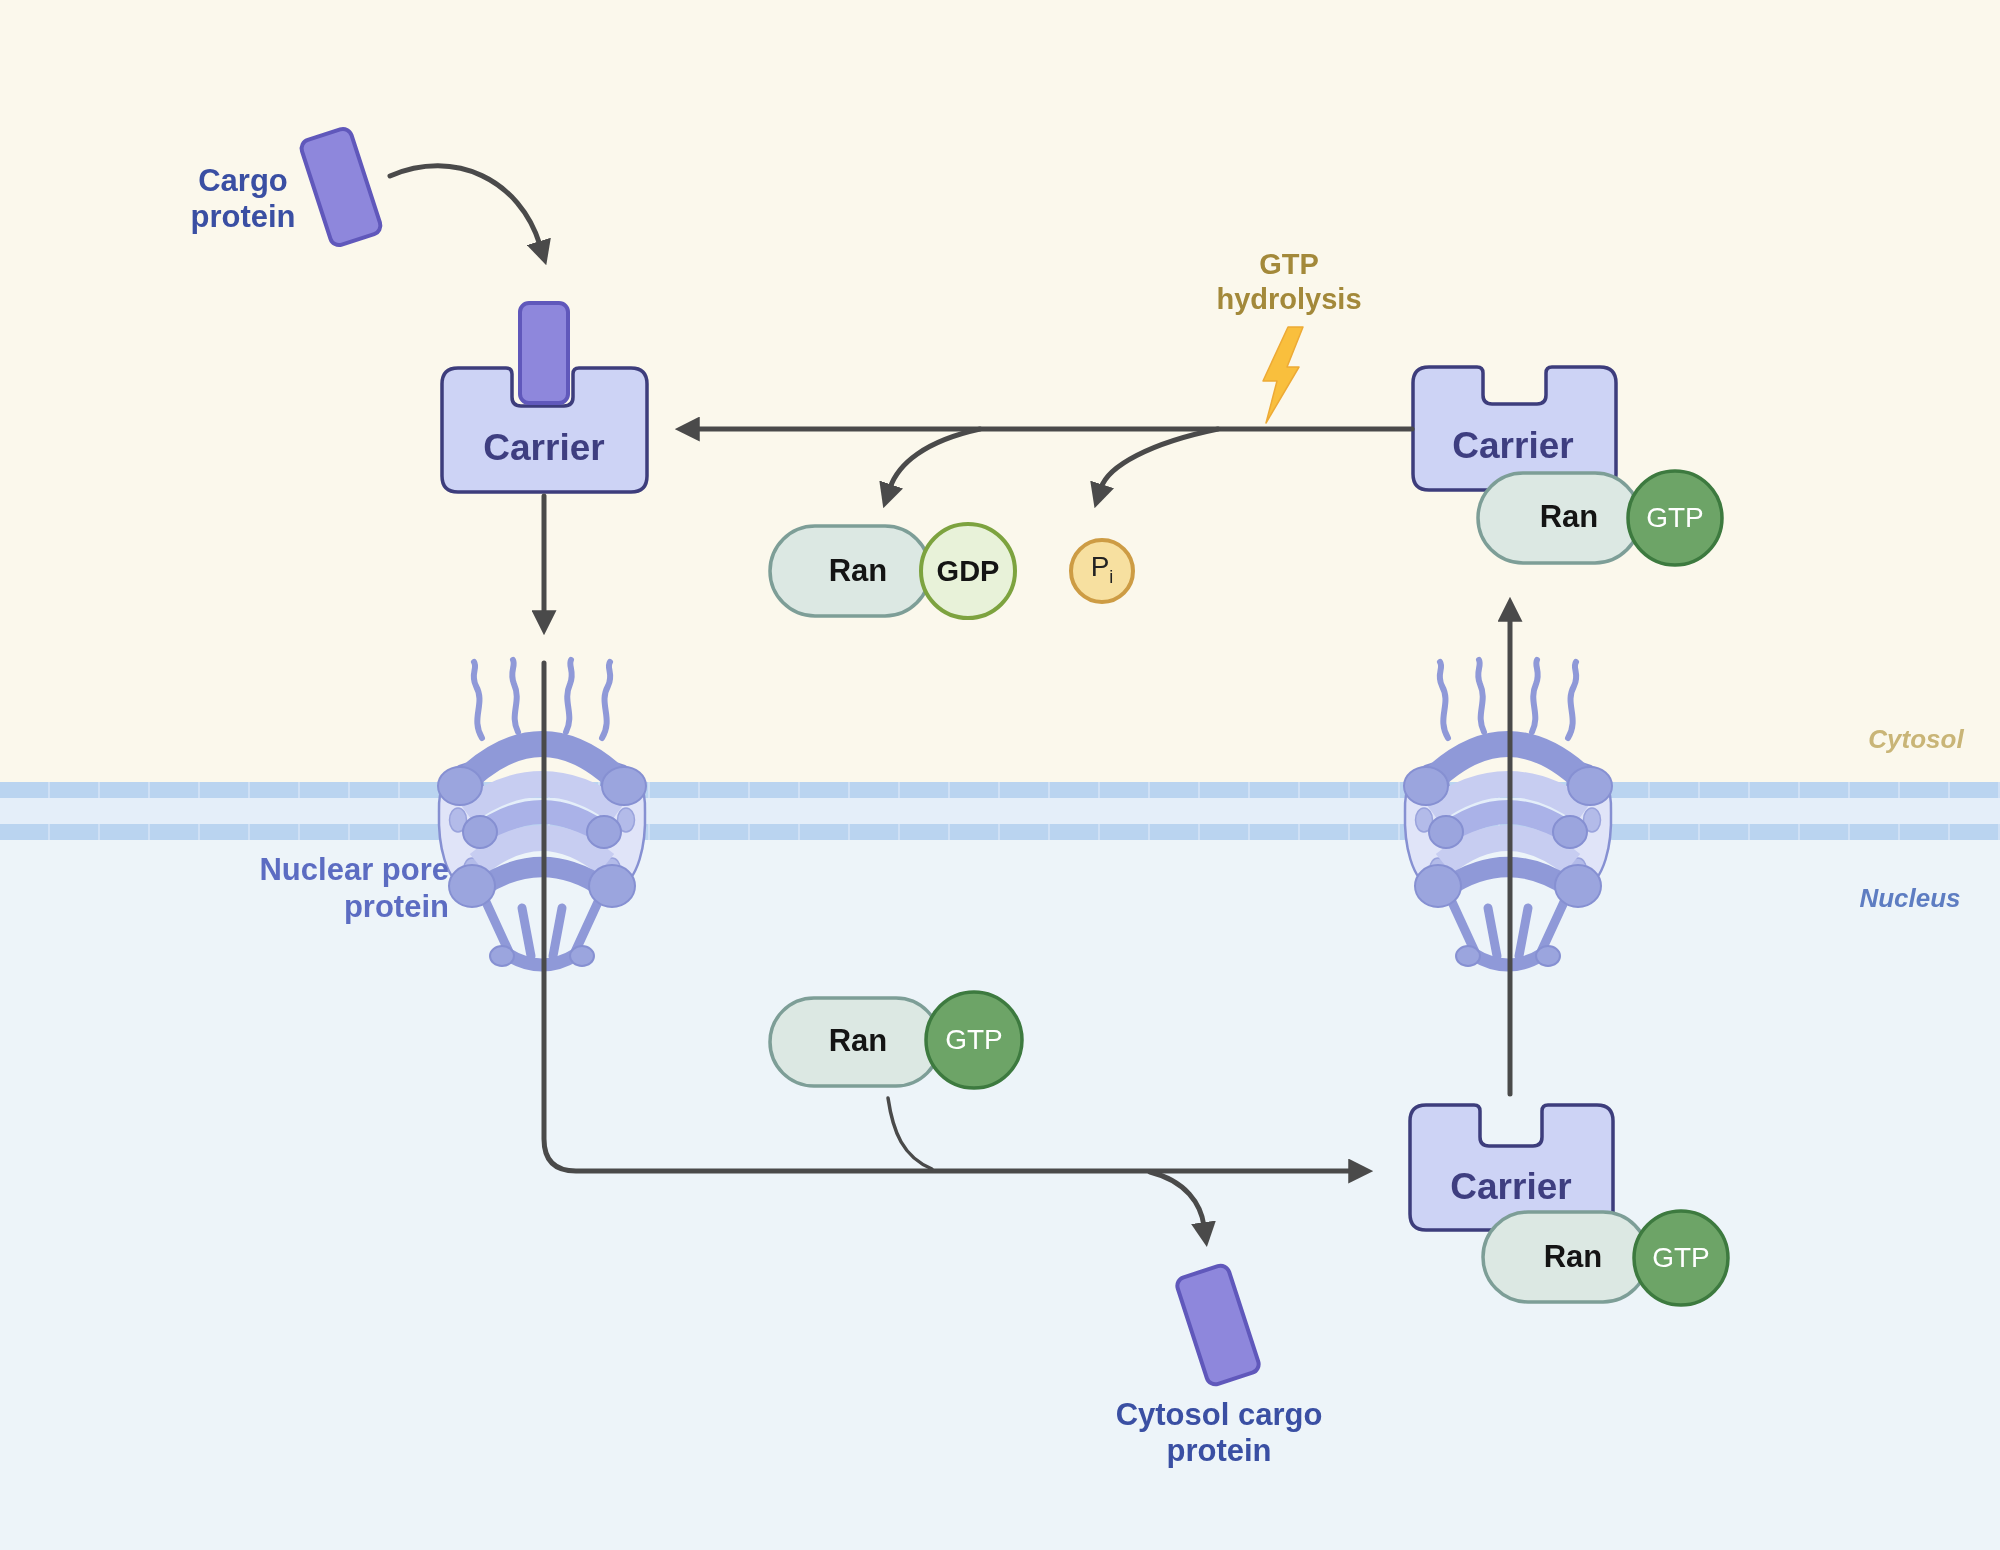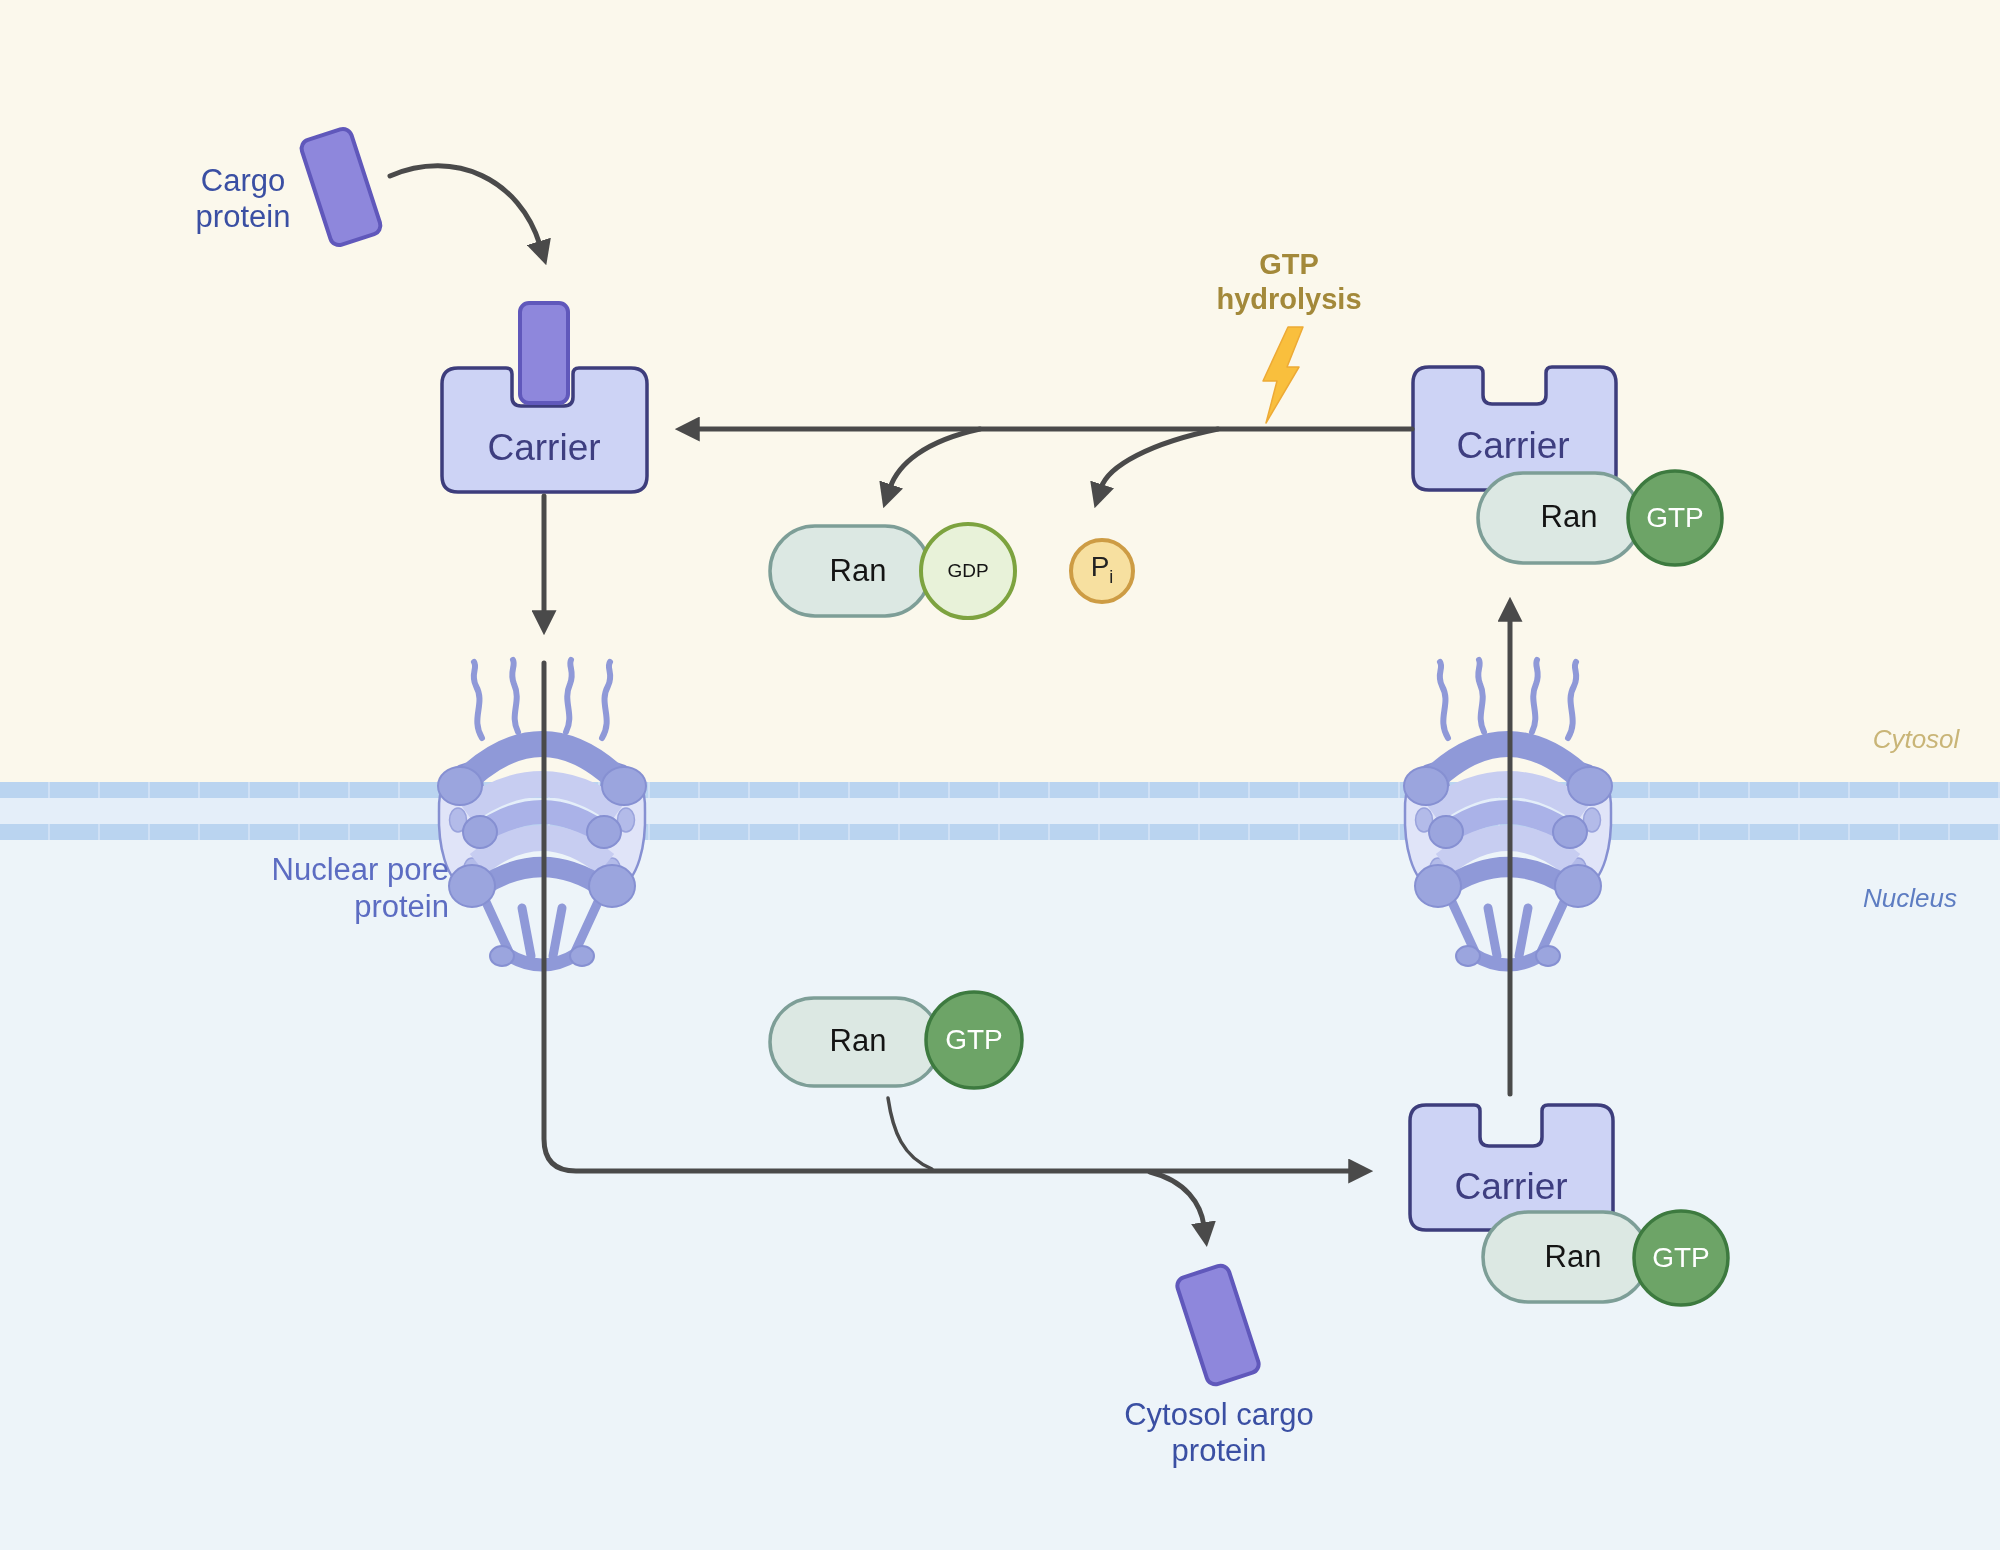--- a/index.html
+++ b/index.html
@@ -17,31 +17,31 @@
   html,body{margin:0;padding:0;}
   body{width:2000px;height:1550px;position:relative;overflow:hidden;font-family:"Liberation Sans",sans-serif;background:var(--cytosol-bg);}
   .region{position:absolute;left:0;width:2000px;}
   .cytosol{top:0;height:782px;background:var(--cytosol-bg);}
   .band{height:16px;background:repeating-linear-gradient(to right,var(--membrane-band) 0px,var(--membrane-band) 48px,var(--membrane-seam) 48px,var(--membrane-seam) 50px);}
   .band1{top:782px;}
   .gap{top:798px;height:26px;background:var(--membrane-gap);}
   .band2{top:824px;}
   .nucleus{top:840px;height:710px;background:var(--nucleus-bg);}
   svg.canvas{position:absolute;left:0;top:0;z-index:2;}
-  .lbl{position:absolute;z-index:3;transform:translate(-50%,-50%);text-align:center;white-space:nowrap;font-weight:400;font-size:31px;line-height:36px;}
+  .lbl{position:absolute;z-index:3;transform:translate(-50%,-50%);text-align:center;white-space:nowrap;font-weight:700;font-size:31px;line-height:36px;}
   .lbl.right{transform:translate(-100%,-50%);text-align:right;line-height:37px;}
   .royal{color:var(--lbl-royal);}
   .peri{color:var(--lbl-peri);}
   .gold{color:var(--lbl-gold);font-weight:700;font-size:29px;line-height:35px;}
   .ital{font-style:italic;font-size:26px;}
   .cyt{color:var(--lbl-cytosol);}
   .nuc{color:var(--lbl-nucleus);}
   .carrier-lbl{color:var(--lbl-carrier);font-size:37px;}
   .mol{color:var(--lbl-dark);font-size:31px;}
-  .mol-sm{color:var(--lbl-dark);font-size:19px;}
+  .mol-sm{color:var(--lbl-dark);font-size:29px;}
   .mol-white{color:#ffffff;font-size:28px;font-weight:400;}
   .pi-lbl{color:#222;font-size:28px;font-weight:400;}
   .pi-lbl sub{font-size:18px;}
   
   .carrier-shape{fill:var(--carrier-fill);stroke:var(--carrier-border);stroke-width:3.5;}
   .cargo-shape{fill:var(--cargo-fill);stroke:var(--cargo-border);stroke-width:4;}
   .pill-shape{fill:var(--ran-fill);stroke:var(--ran-border);stroke-width:3.5;}
   .gtp-shape{fill:var(--gtp-fill);stroke:var(--gtp-border);stroke-width:3.5;}
   .gdp-shape{fill:var(--gdp-fill);stroke:var(--gdp-border);stroke-width:4;}
   .pi-shape{fill:var(--pi-fill);stroke:var(--pi-border);stroke-width:4;}

